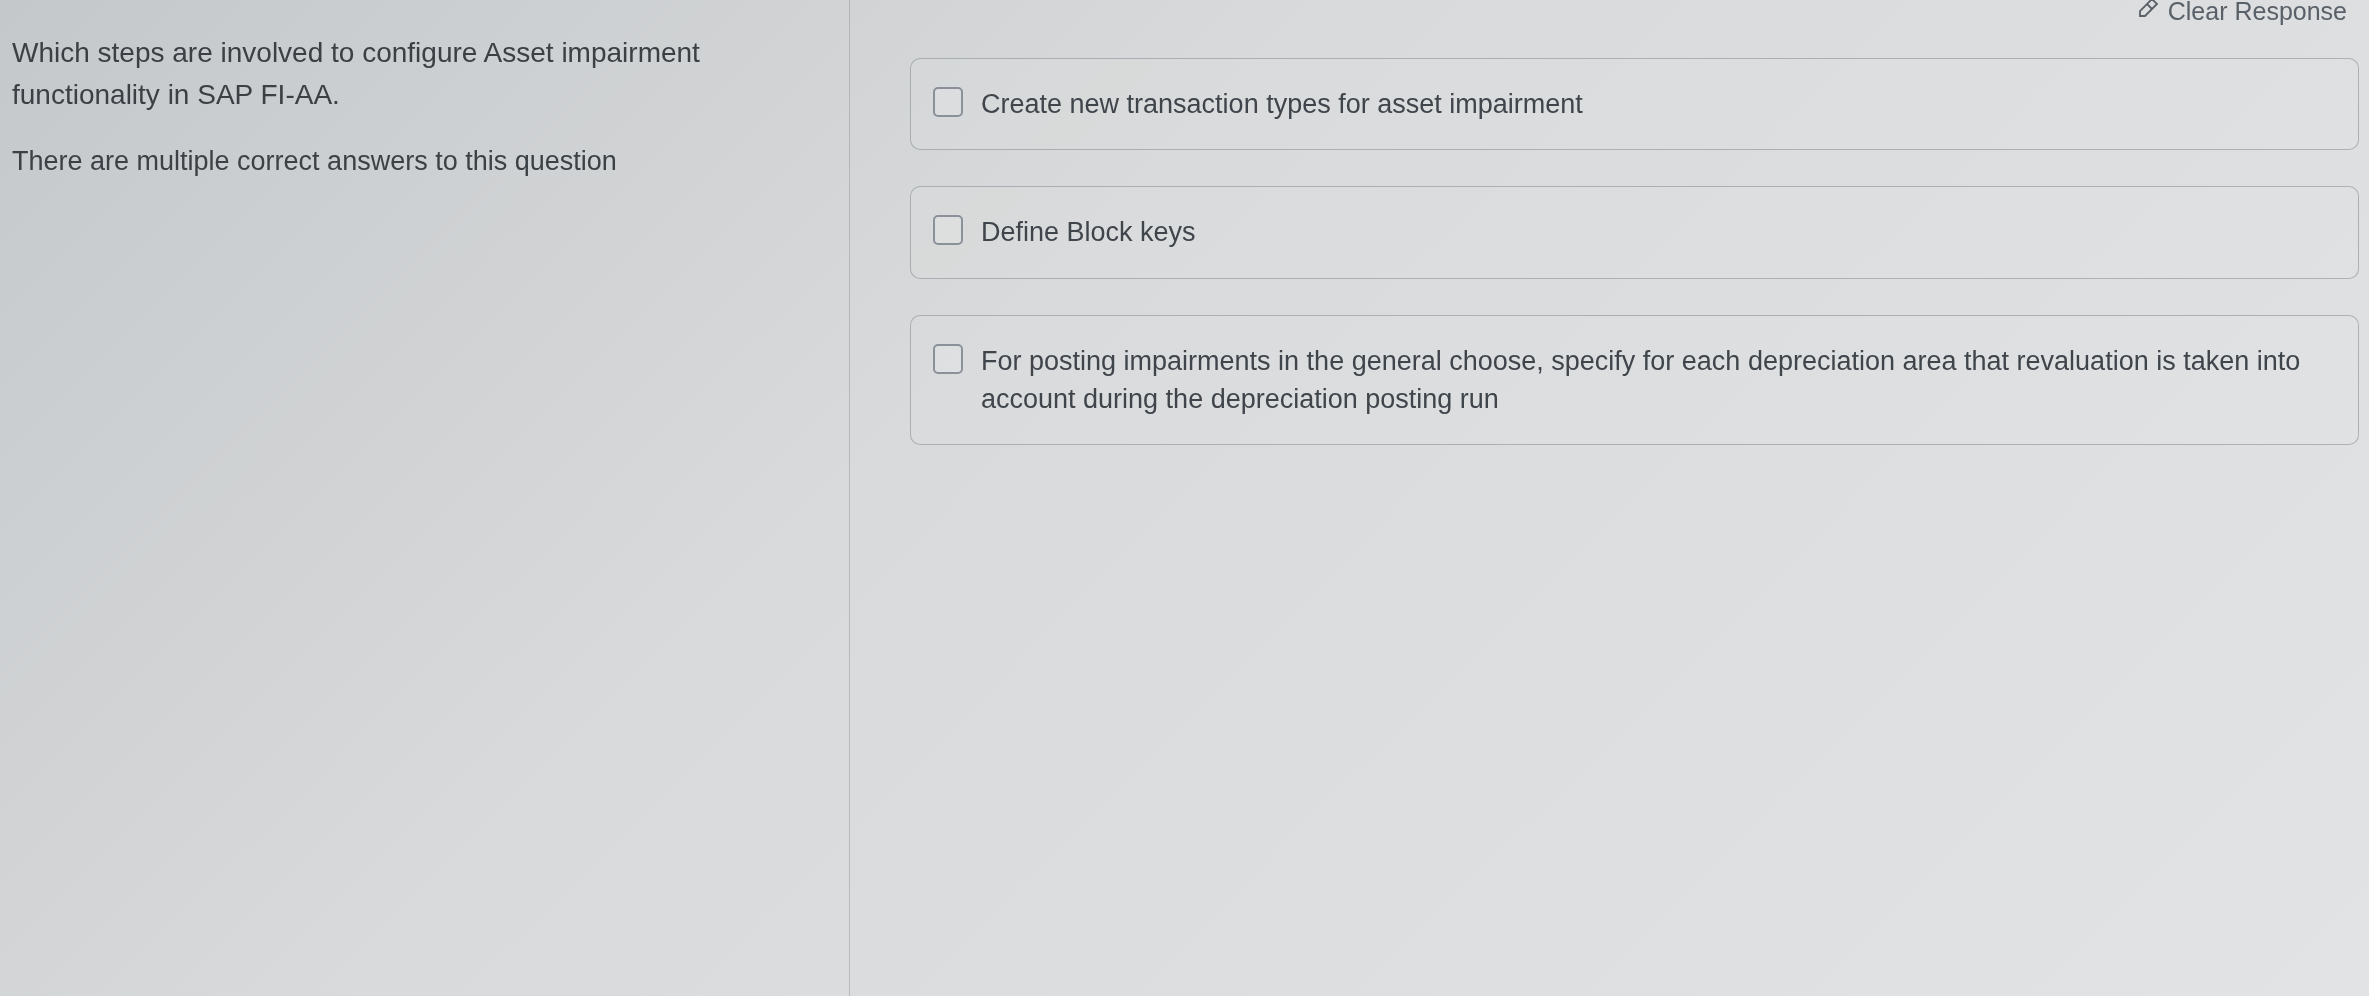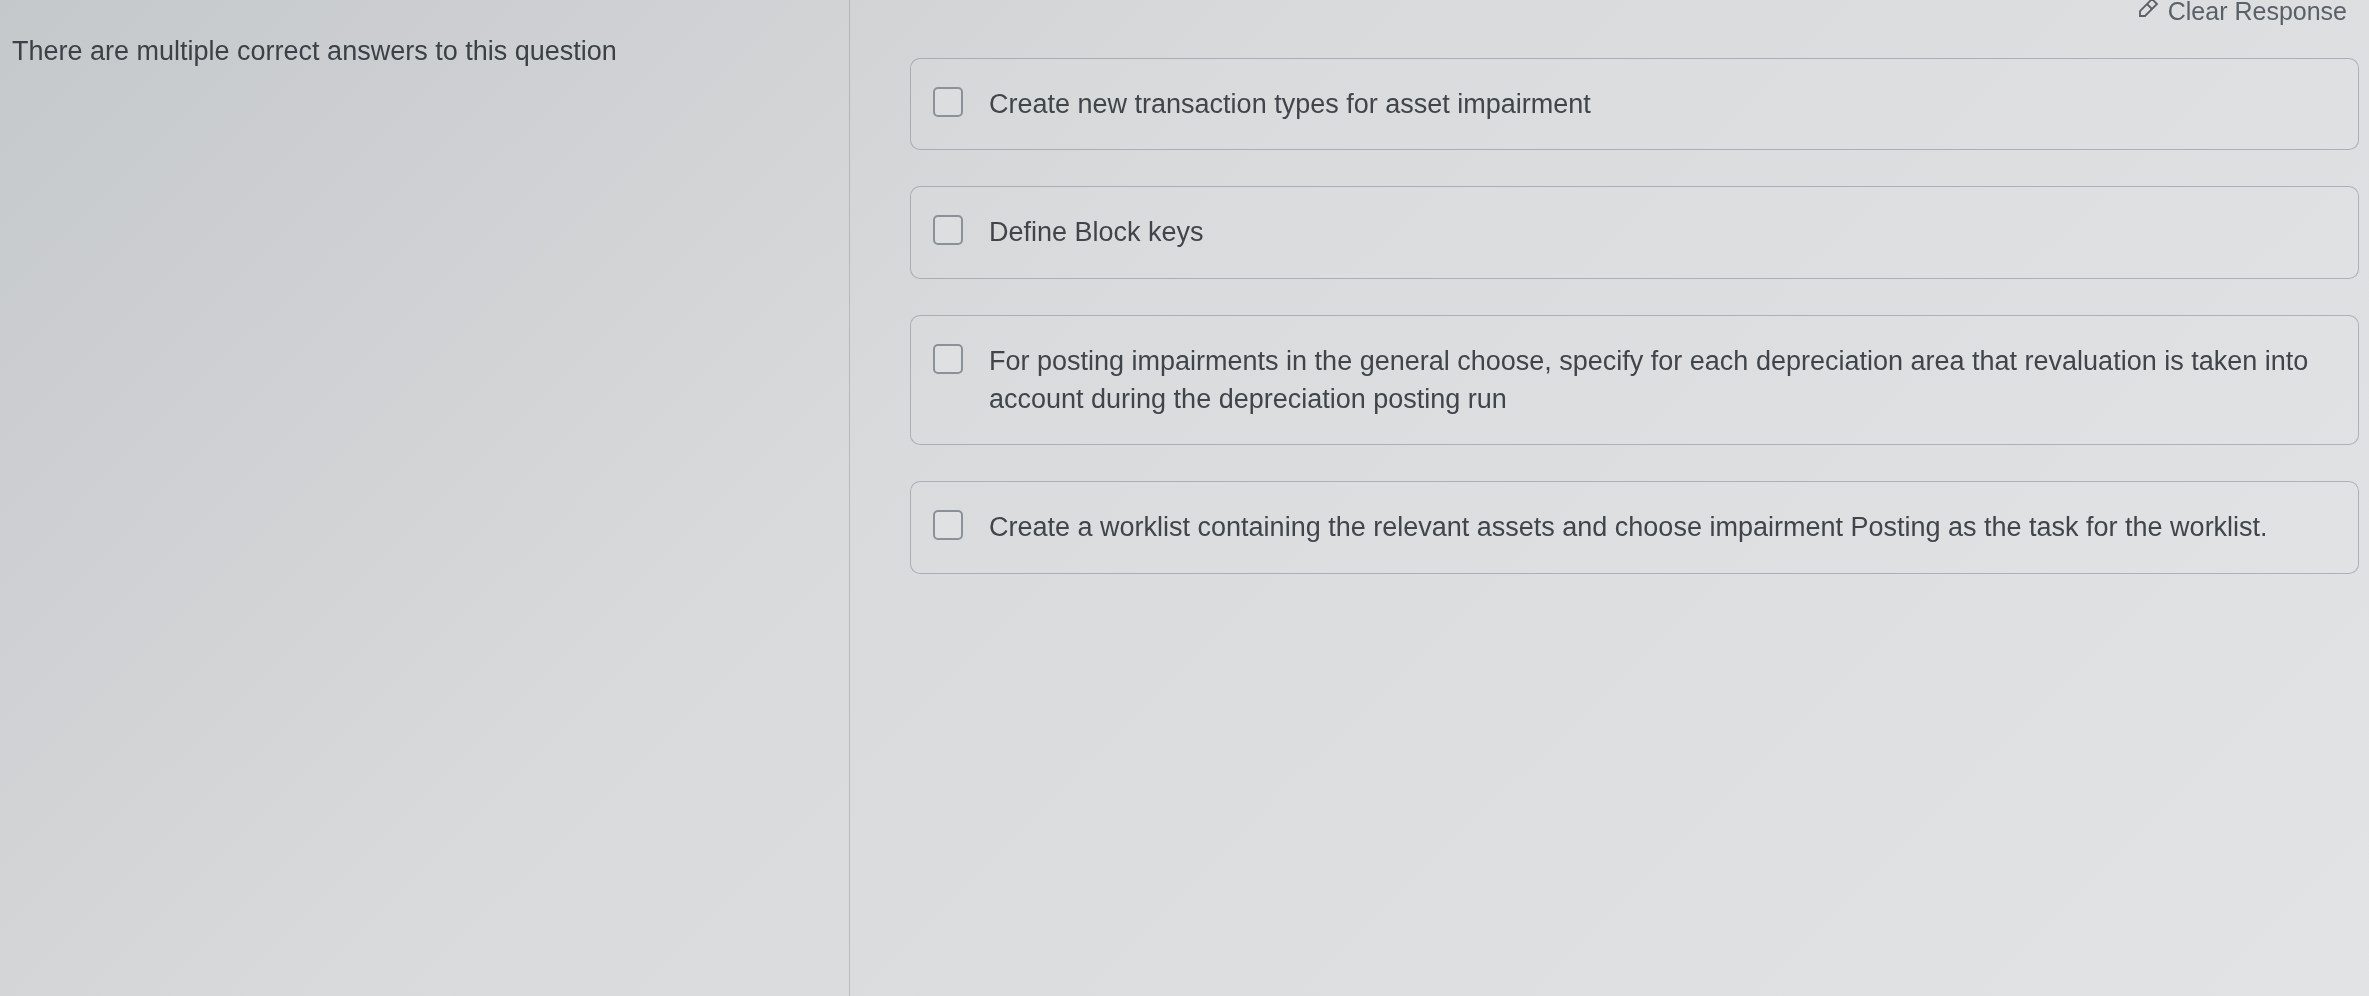--- a/index.html
+++ b/index.html
@@ -59,21 +59,21 @@
     flex-direction: column;
     gap: 36px;
   }
   .option {
     border: 1px solid rgba(130,138,146,0.55);
     border-radius: 10px;
     background: rgba(255,255,255,0.05);
     padding: 26px 28px 26px 22px;
     display: flex;
     align-items: flex-start;
-    gap: 26px;
+    gap: 18px;
     cursor: pointer;
   }
   .checkbox {
     flex: 0 0 30px;
     width: 30px;
     height: 30px;
     border: 2px solid #8a9199;
     border-radius: 5px;
     background: rgba(255,255,255,0.15);
     margin-top: 2px;
@@ -82,20 +82,21 @@
     font-size: 27px;
     line-height: 1.42;
     color: #3f454b;
   }
 </style>
 </head>
 <body>
 
 <div class="container">
   <div class="left-panel">
+    <div class="question-text">Which steps are involved to configure  Asset impairment functionality in SAP FI-AA.</div>
     <div class="question-hint">There are multiple correct answers to this question</div>
   </div>
 
   <div class="right-panel">
 
     <div class="clear-response">
       <span>
         <svg viewBox="0 0 24 24" fill="none" stroke="#596068" stroke-width="1.8">
           <path d="M16 3l5 5-12 12H4v-5L16 3z"></path>
           <path d="M11 8l5 5"></path>
@@ -115,20 +116,16 @@
       <div class="option">
         <div class="checkbox"></div>
         <div class="option-text">Define Block keys</div>
       </div>
 
       <div class="option">
         <div class="checkbox"></div>
         <div class="option-text">For posting impairments in the general choose, specify for each depreciation area that revaluation is taken into account during the depreciation posting run</div>
       </div>
 
-      <div class="option">
-        <div class="checkbox"></div>
-        <div class="option-text">Create a worklist containing the relevant assets and choose impairment Posting as the task for the worklist.</div>
-      </div>
 
     </div>
   </div>
 </div>
 
 </body></html>

